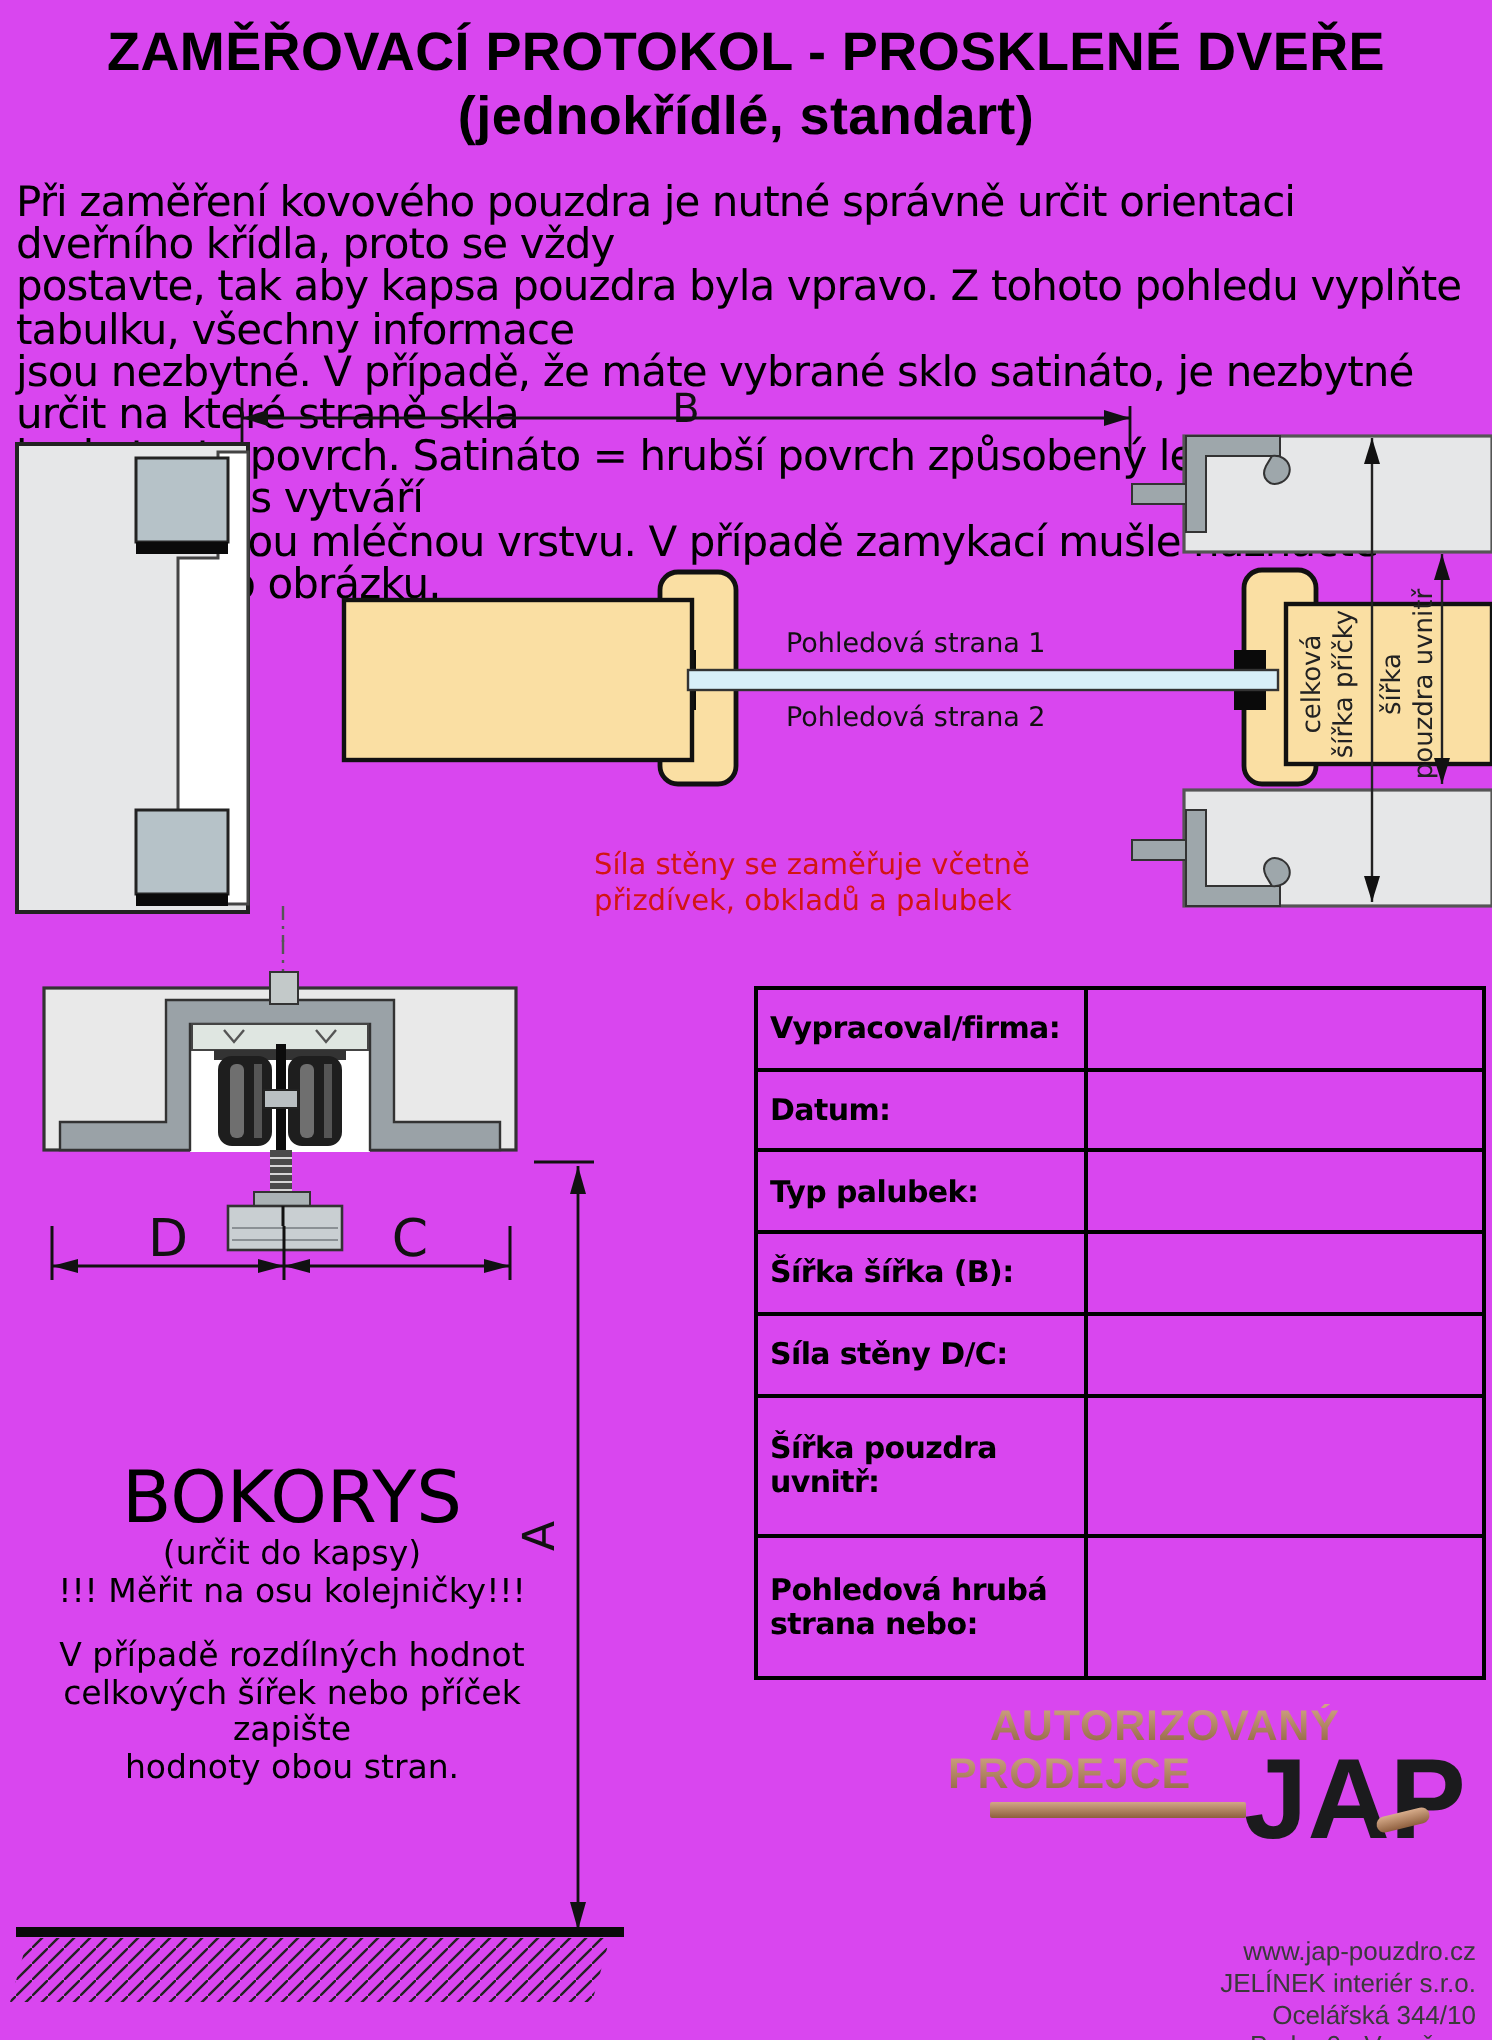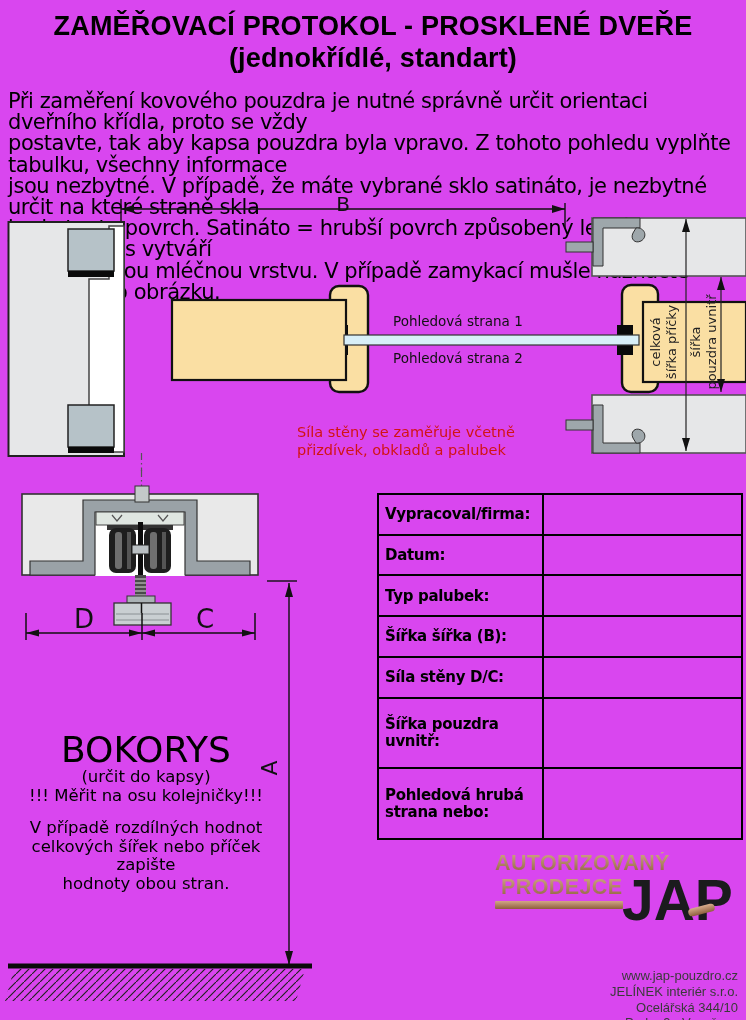--- a/index.html
+++ b/index.html
@@ -228,21 +228,21 @@
           <td></td>
         </tr>
         <tr>
           <th>Pohledová hrubá strana nebo:</th>
           <td></td>
         </tr>
       </tbody>
   </table>
 
   <div class="abs copper-txt" style="left:495px;top:852px;">AUTORIZOVANÝ</div>
-  <div class="abs copper-txt" style="left:501px;top:876px;">PRODEJCE</div>
+  <div class="abs copper-txt" style="left:474px;top:876px;">PRODEJCE</div>
   <div class="abs copper-bar" style="left:495px;top:901px;width:128px;height:8px;"></div>
   <div class="abs brand" style="left:622px;top:872px;text-align:right;">JAP</div>
   <div class="abs swoosh" style="left:688px;top:906px;width:27px;height:8px;"></div>
   <div class="abs contact">www.jap-pouzdro.cz
 JELÍNEK interiér s.r.o.
 Ocelářská 344/10
 Praha 9 - Vysočany
 +420 603 150 730
 obchod@jap-pouzdro.cz</div>
 

